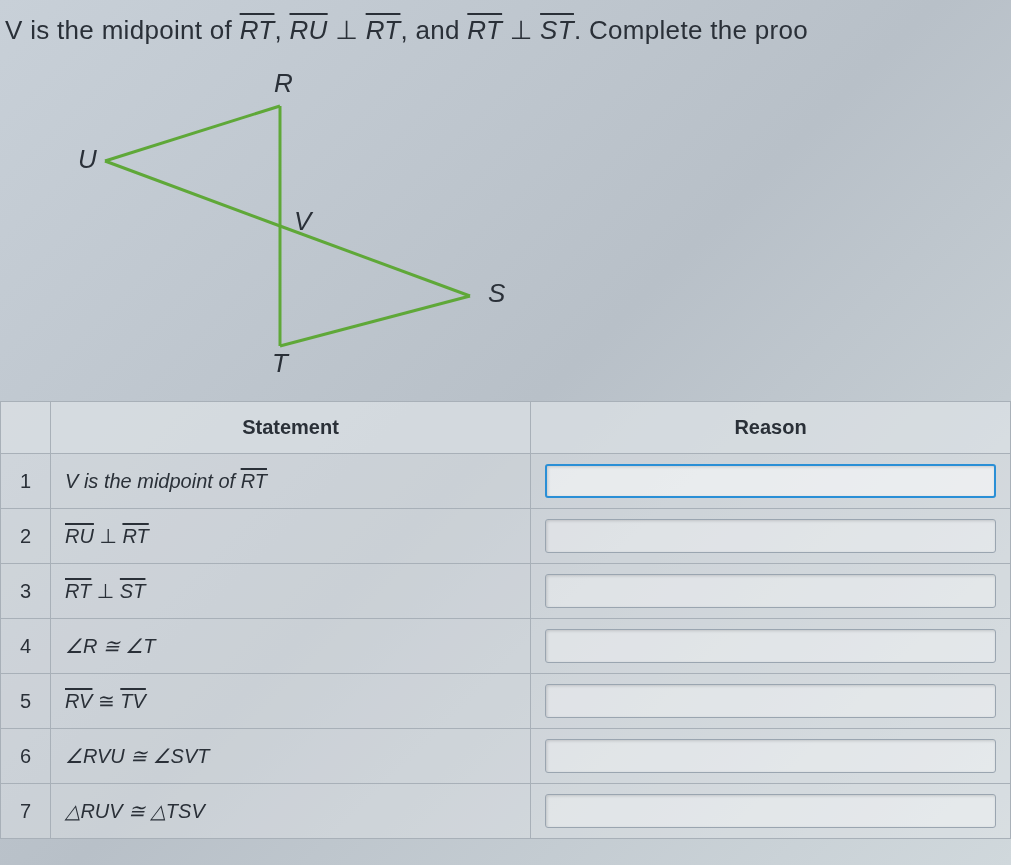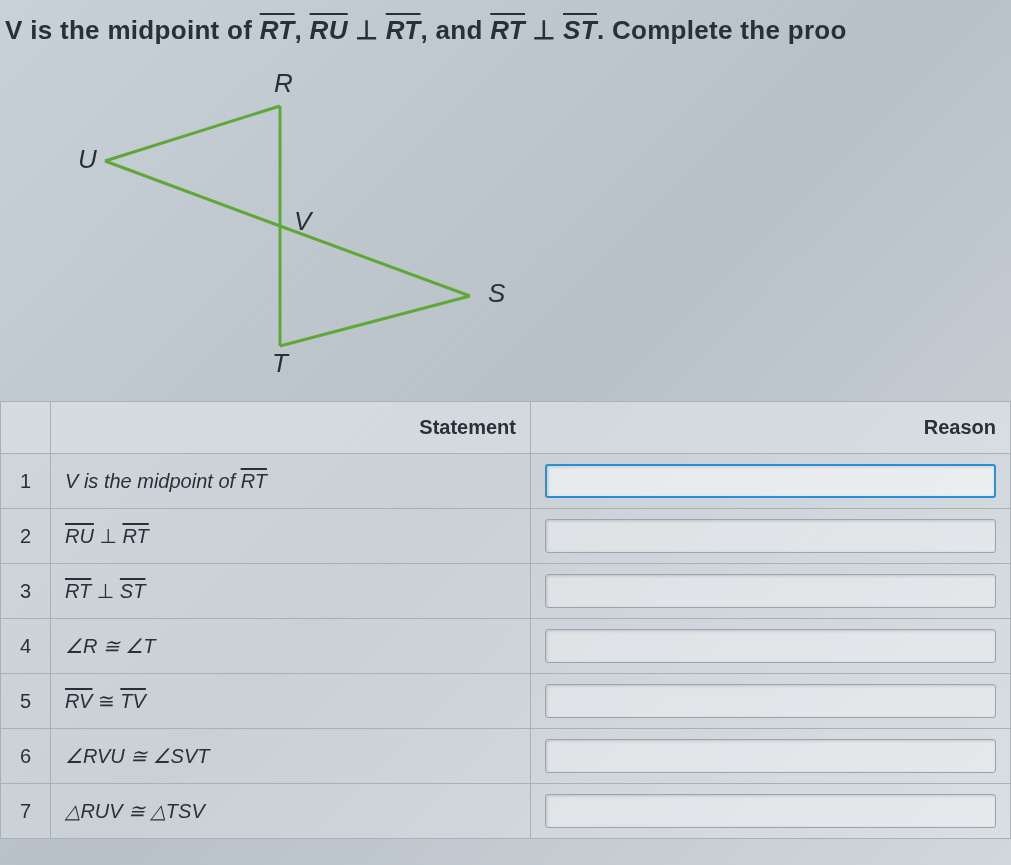--- a/index.html
+++ b/index.html
@@ -11,21 +11,21 @@
       font-family: Arial, Helvetica, sans-serif;
       background: linear-gradient(135deg, #c8d0d8 0%, #b8c0c8 50%, #d0d8dc 100%);
       width: 1011px;
       height: 865px;
       padding: 10px 0 0 0;
       color: #2a3038;
       overflow: hidden;
     }
     .problem-text {
       font-size: 26px;
-      font-weight: bold;
+      font-weight: normal;
       padding: 5px 5px 20px 5px;
       letter-spacing: 0.3px;
     }
     .over {
       text-decoration: overline;
       font-style: italic;
     }
     .it {
       font-style: italic;
     }
@@ -46,22 +46,22 @@
       font-style: italic;
       color: #2a3038;
     }
     .proof-table {
       margin-top: 15px;
       width: 100%;
       border-collapse: collapse;
       background: rgba(230, 233, 236, 0.4);
     }
     .proof-table th {
-      text-align: right;
-      padding: 14px 14px;
+      text-align: center;
+      padding: 14px 21px;
       font-size: 20px;
       font-weight: bold;
       border: 1px solid #a8b0b8;
       background: rgba(220, 225, 230, 0.5);
     }
     .proof-table td {
       padding: 10px 14px;
       font-size: 20px;
       border: 1px solid #a8b0b8;
       vertical-align: middle;

